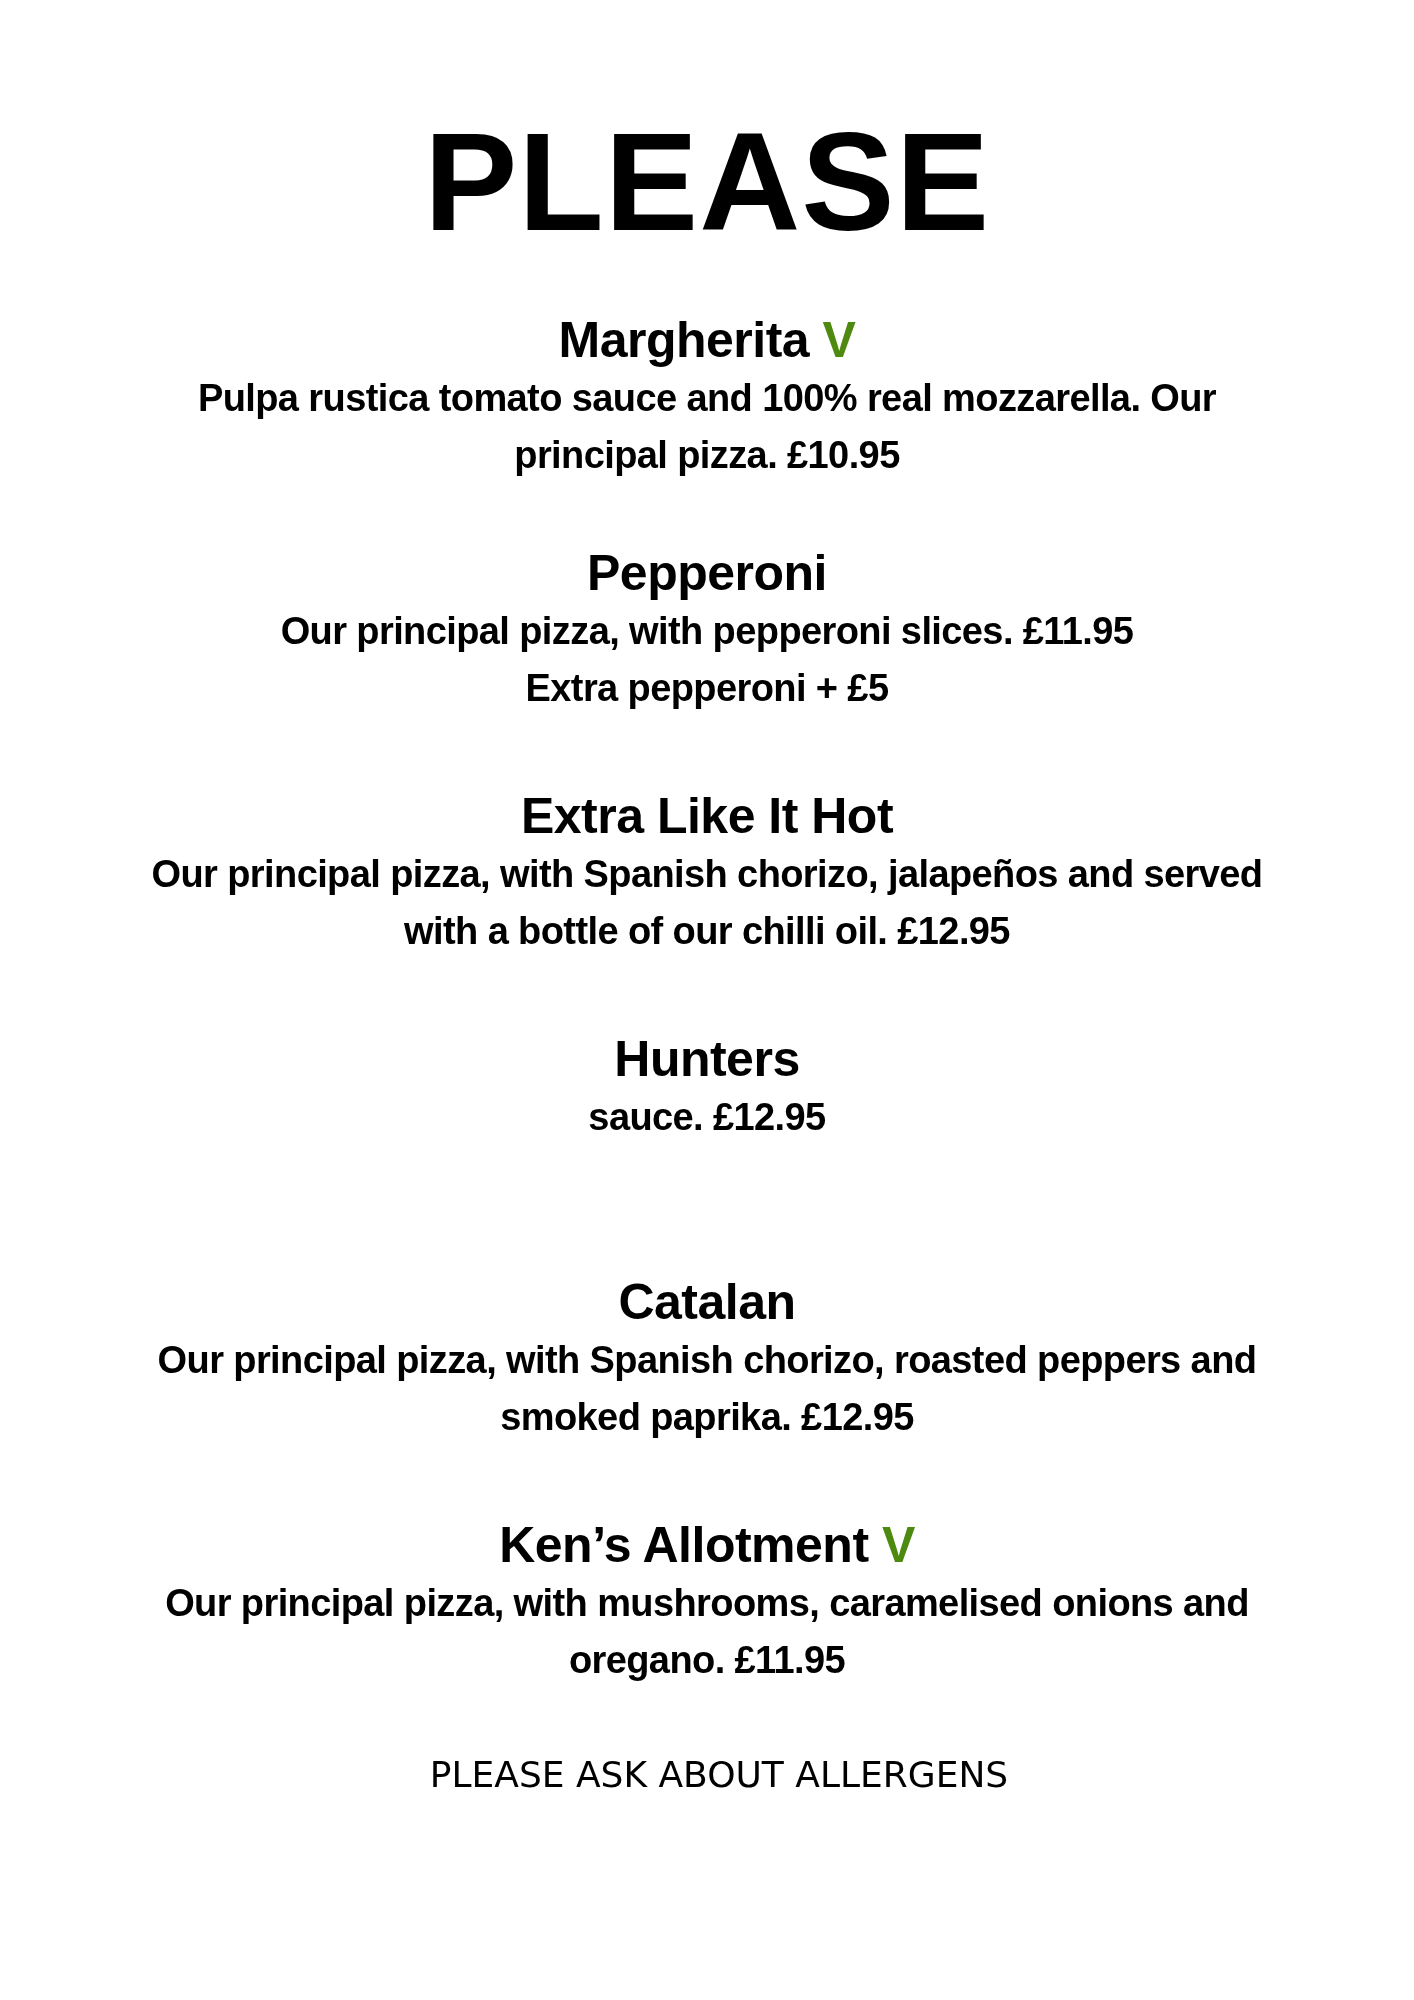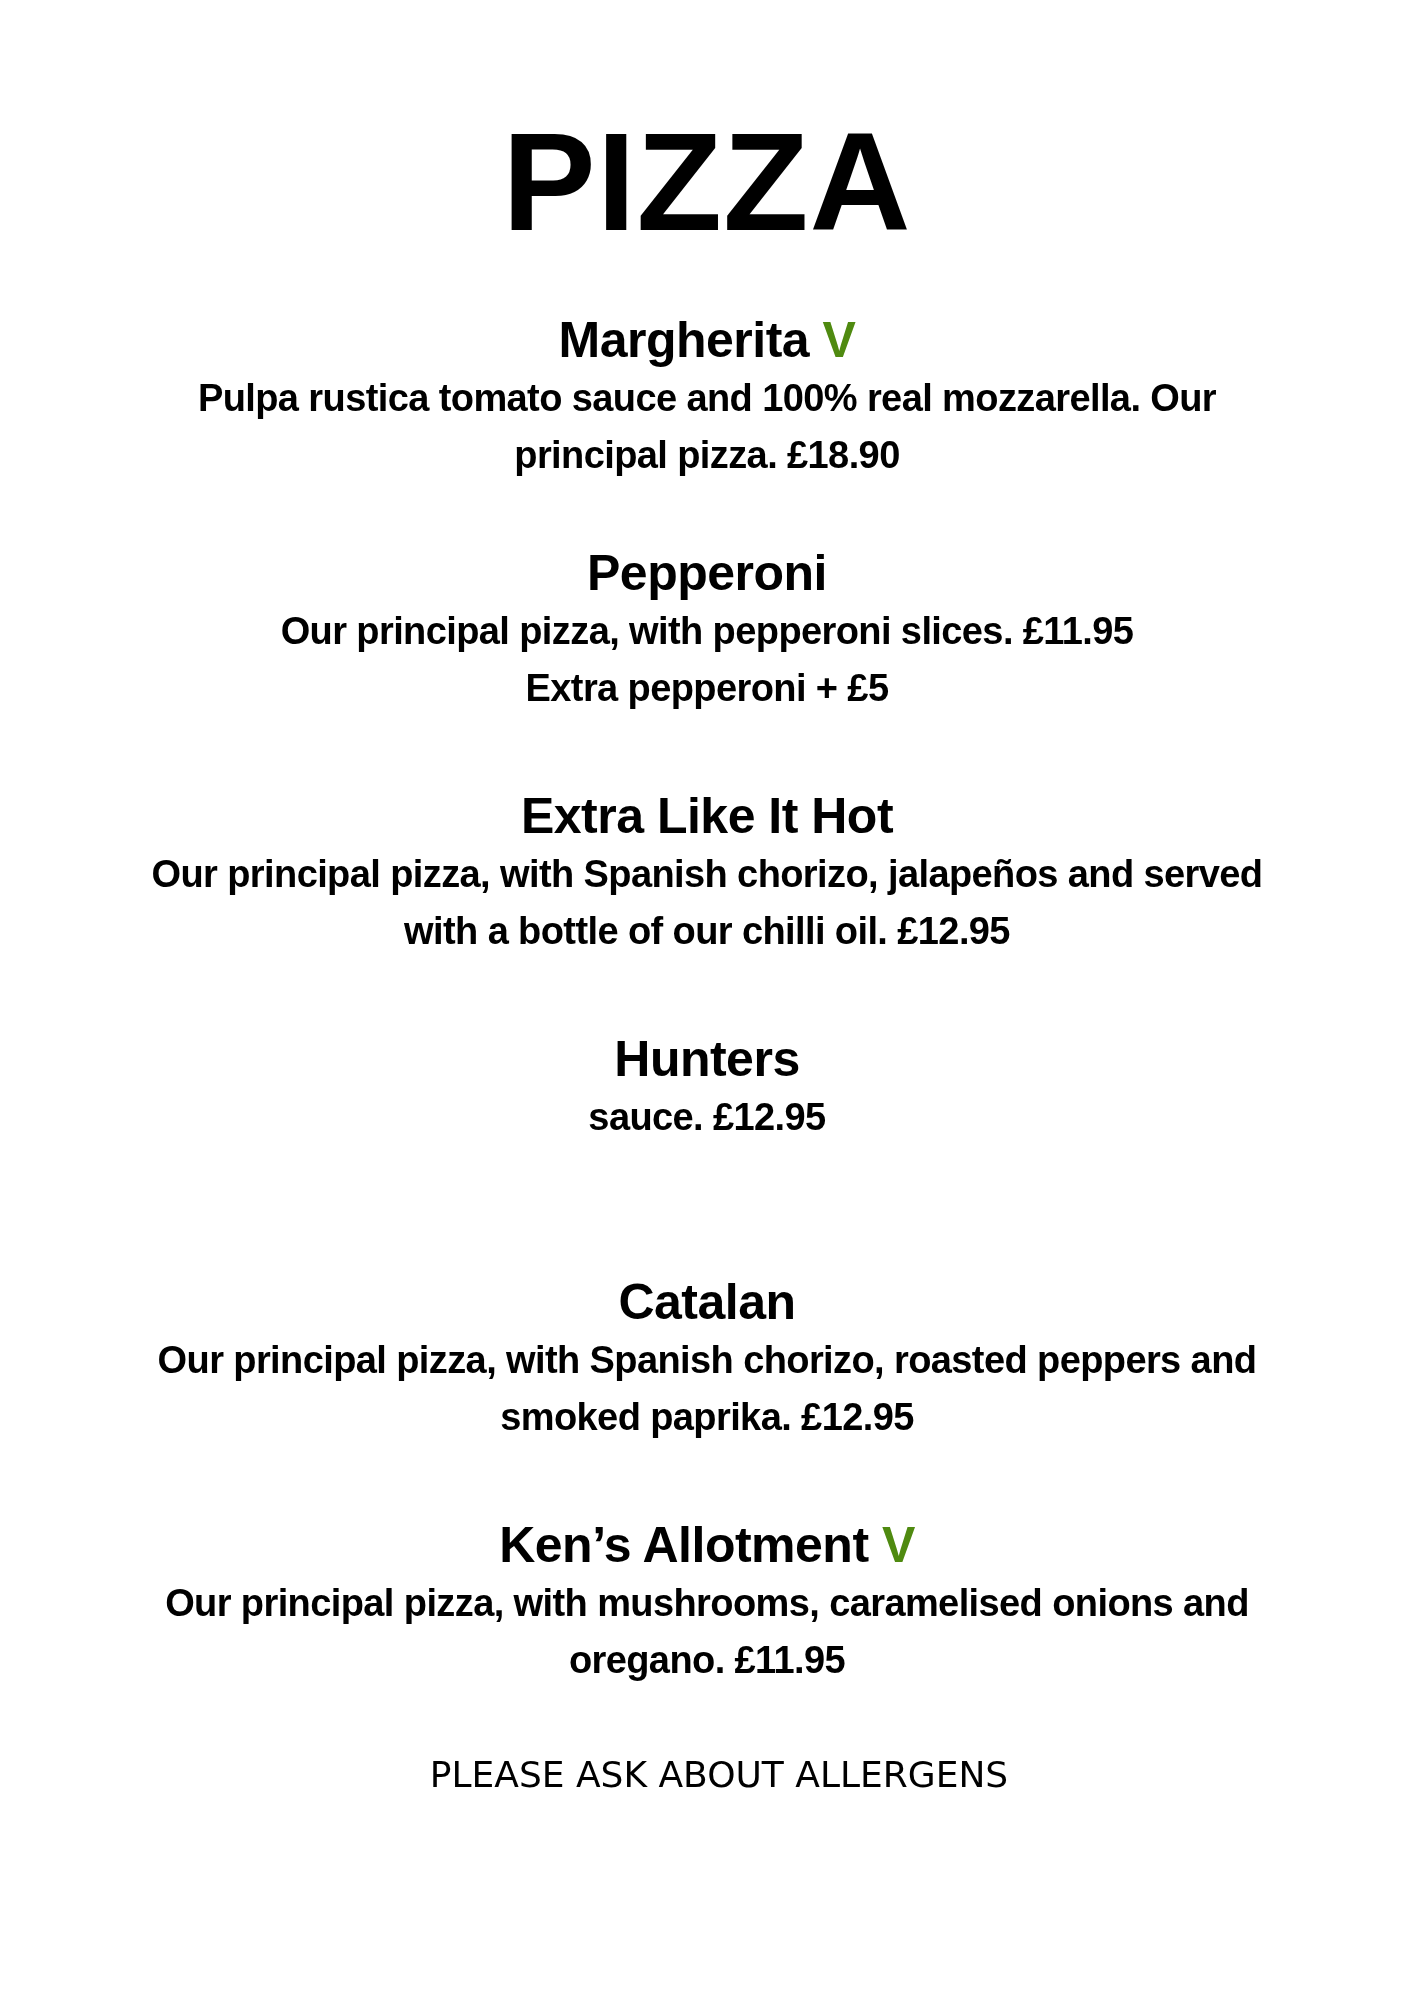--- a/index.html
+++ b/index.html
@@ -73,27 +73,27 @@
     line-height: 50px;
     letter-spacing: 0px;
     margin: 0;
   }
 </style>
 </head>
 <body>
 
 <div class="page">
 
-  <h1 class="title">PIZZA</h1>
+  <h1 class="title">PLEASE</h1>
 
   <div class="item" style="top:300px;margin-top:10px;">
     <p class="item-name"><span>Margherita</span> <span class="veg">V</span></p>
     <p class="item-desc">
       <span class="desc-line">Pulpa rustica tomato sauce and 100% real mozzarella. Our</span>
-      <span class="desc-line">principal pizza. £18.90</span>
+      <span class="desc-line">principal pizza. £10.95</span>
     </p>
   </div>
 
   <div class="item" style="top:543px;">
     <p class="item-name"><span>Pepperoni</span></p>
     <p class="item-desc">
       <span class="desc-line">Our principal pizza, with pepperoni slices. £11.95</span>
       <span class="desc-line">Extra pepperoni + £5</span>
     </p>
   </div>

